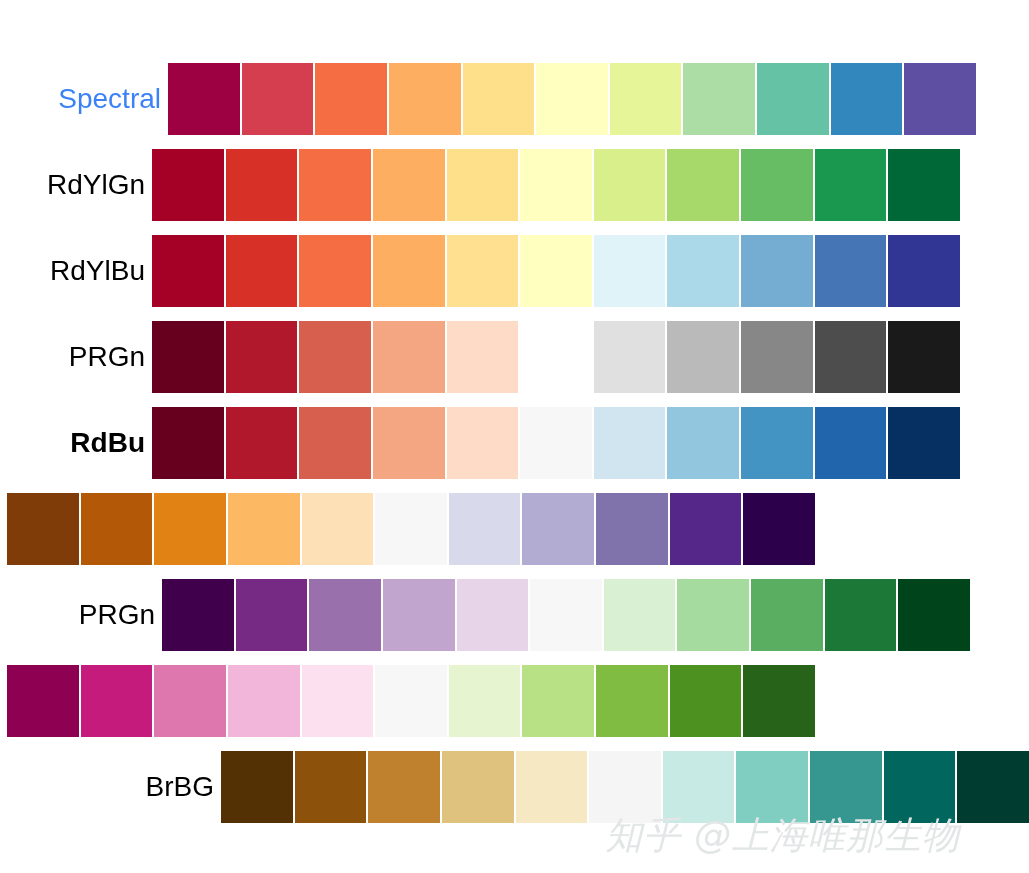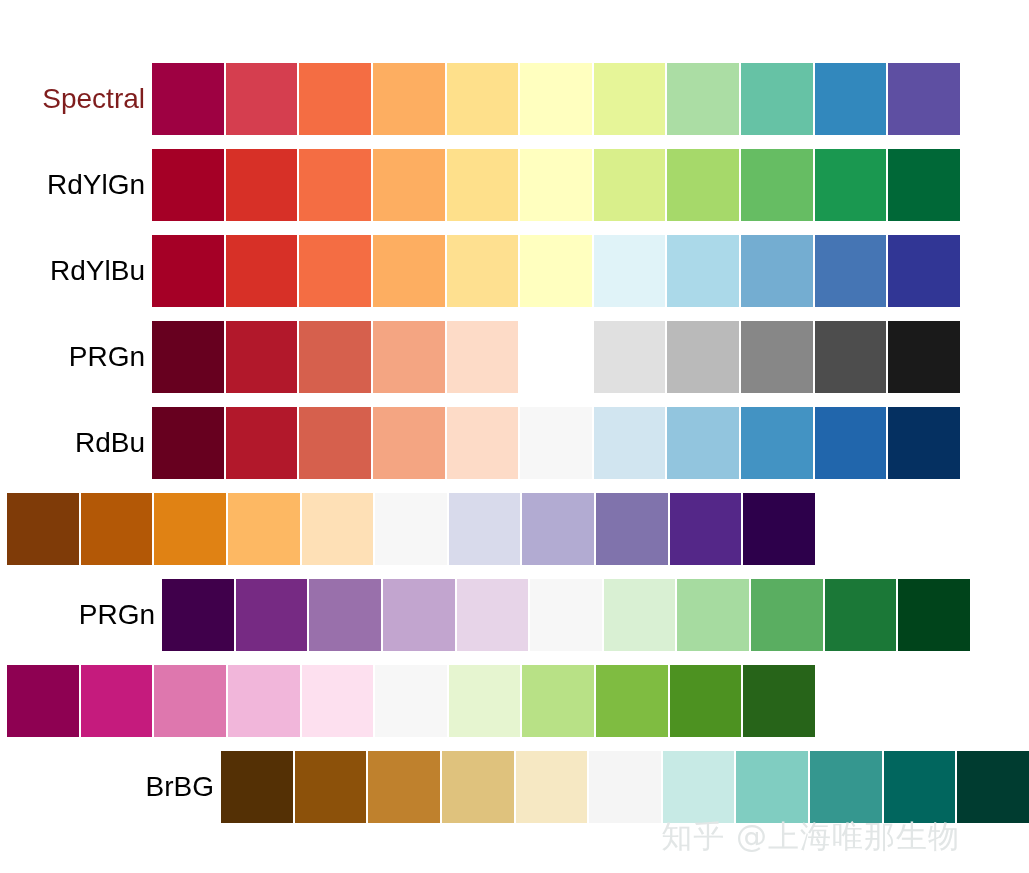--- a/index.html
+++ b/index.html
@@ -61,35 +61,36 @@
     box-sizing: border-box;
   }
   .cmap-swatch:last-child {
     border-right: none;
   }
 
   #watermark {
     position: absolute;
     right: 69px;
     top: 817px;
-    font-size: 31px;
+    font-size: 37px;
     line-height: 38px;
     color: #e2e6e6;
     white-space: nowrap;
     letter-spacing: 1px;
     font-family: "DejaVu Sans", sans-serif;
+    font-style: italic;
   }
 </style>
 </head>
 <body style="background: rgb(255, 255, 255);">
 
 <div id="colormap-figure">
   <div id="rows-container">
       <div class="cmap-row" style="top: 63px;">
-        <div class="cmap-label" style="color: #7f1d1d;">Spectral</div>
+        <div class="cmap-label" style="color: #3b82f6; margin-left: 16px;">Spectral</div>
         <div class="cmap-strip">
           <div class="cmap-swatch" title="#9e0142" style="background: rgb(158, 1, 66); border-right-color: rgb(255, 255, 255);"></div>
           <div class="cmap-swatch" title="#d53e4f" style="background: rgb(213, 62, 79); border-right-color: rgb(255, 255, 255);"></div>
           <div class="cmap-swatch" title="#f46d43" style="background: rgb(244, 109, 67); border-right-color: rgb(255, 255, 255);"></div>
           <div class="cmap-swatch" title="#fdae61" style="background: rgb(253, 174, 97); border-right-color: rgb(255, 255, 255);"></div>
           <div class="cmap-swatch" title="#fee08b" style="background: rgb(254, 224, 139); border-right-color: rgb(255, 255, 255);"></div>
           <div class="cmap-swatch" title="#ffffbf" style="background: rgb(255, 255, 191); border-right-color: rgb(255, 255, 255);"></div>
           <div class="cmap-swatch" title="#e6f598" style="background: rgb(230, 245, 152); border-right-color: rgb(255, 255, 255);"></div>
           <div class="cmap-swatch" title="#abdda4" style="background: rgb(171, 221, 164); border-right-color: rgb(255, 255, 255);"></div>
           <div class="cmap-swatch" title="#66c2a5" style="background: rgb(102, 194, 165); border-right-color: rgb(255, 255, 255);"></div>
@@ -138,21 +139,21 @@
           <div class="cmap-swatch" title="#f4a582" style="background: rgb(244, 165, 130); border-right-color: rgb(255, 255, 255);"></div>
           <div class="cmap-swatch" title="#fddbc7" style="background: rgb(253, 219, 199); border-right-color: rgb(255, 255, 255);"></div>
           <div class="cmap-swatch" title="#ffffff" style="background: rgb(255, 255, 255); border-right-color: rgb(255, 255, 255);"></div>
           <div class="cmap-swatch" title="#e0e0e0" style="background: rgb(224, 224, 224); border-right-color: rgb(255, 255, 255);"></div>
           <div class="cmap-swatch" title="#bababa" style="background: rgb(186, 186, 186); border-right-color: rgb(255, 255, 255);"></div>
           <div class="cmap-swatch" title="#878787" style="background: rgb(135, 135, 135); border-right-color: rgb(255, 255, 255);"></div>
           <div class="cmap-swatch" title="#4d4d4d" style="background: rgb(77, 77, 77); border-right-color: rgb(255, 255, 255);"></div>
           <div class="cmap-swatch" title="#1a1a1a" style="background: rgb(26, 26, 26); border-right-color: rgb(255, 255, 255);"></div>
         </div>
       </div>
-      <div class="cmap-row" style="top: 407px;">
+      <div class="cmap-row" style="top: 407px; font-weight: bold;">
         <div class="cmap-label" style="color: rgb(0, 0, 0);">RdBu</div>
         <div class="cmap-strip">
           <div class="cmap-swatch" title="#67001f" style="background: rgb(103, 0, 31); border-right-color: rgb(255, 255, 255);"></div>
           <div class="cmap-swatch" title="#b2182b" style="background: rgb(178, 24, 43); border-right-color: rgb(255, 255, 255);"></div>
           <div class="cmap-swatch" title="#d6604d" style="background: rgb(214, 96, 77); border-right-color: rgb(255, 255, 255);"></div>
           <div class="cmap-swatch" title="#f4a582" style="background: rgb(244, 165, 130); border-right-color: rgb(255, 255, 255);"></div>
           <div class="cmap-swatch" title="#fddbc7" style="background: rgb(253, 219, 199); border-right-color: rgb(255, 255, 255);"></div>
           <div class="cmap-swatch" title="#f7f7f7" style="background: rgb(247, 247, 247); border-right-color: rgb(255, 255, 255);"></div>
           <div class="cmap-swatch" title="#d1e5f0" style="background: rgb(209, 229, 240); border-right-color: rgb(255, 255, 255);"></div>
           <div class="cmap-swatch" title="#92c5de" style="background: rgb(146, 197, 222); border-right-color: rgb(255, 255, 255);"></div>

